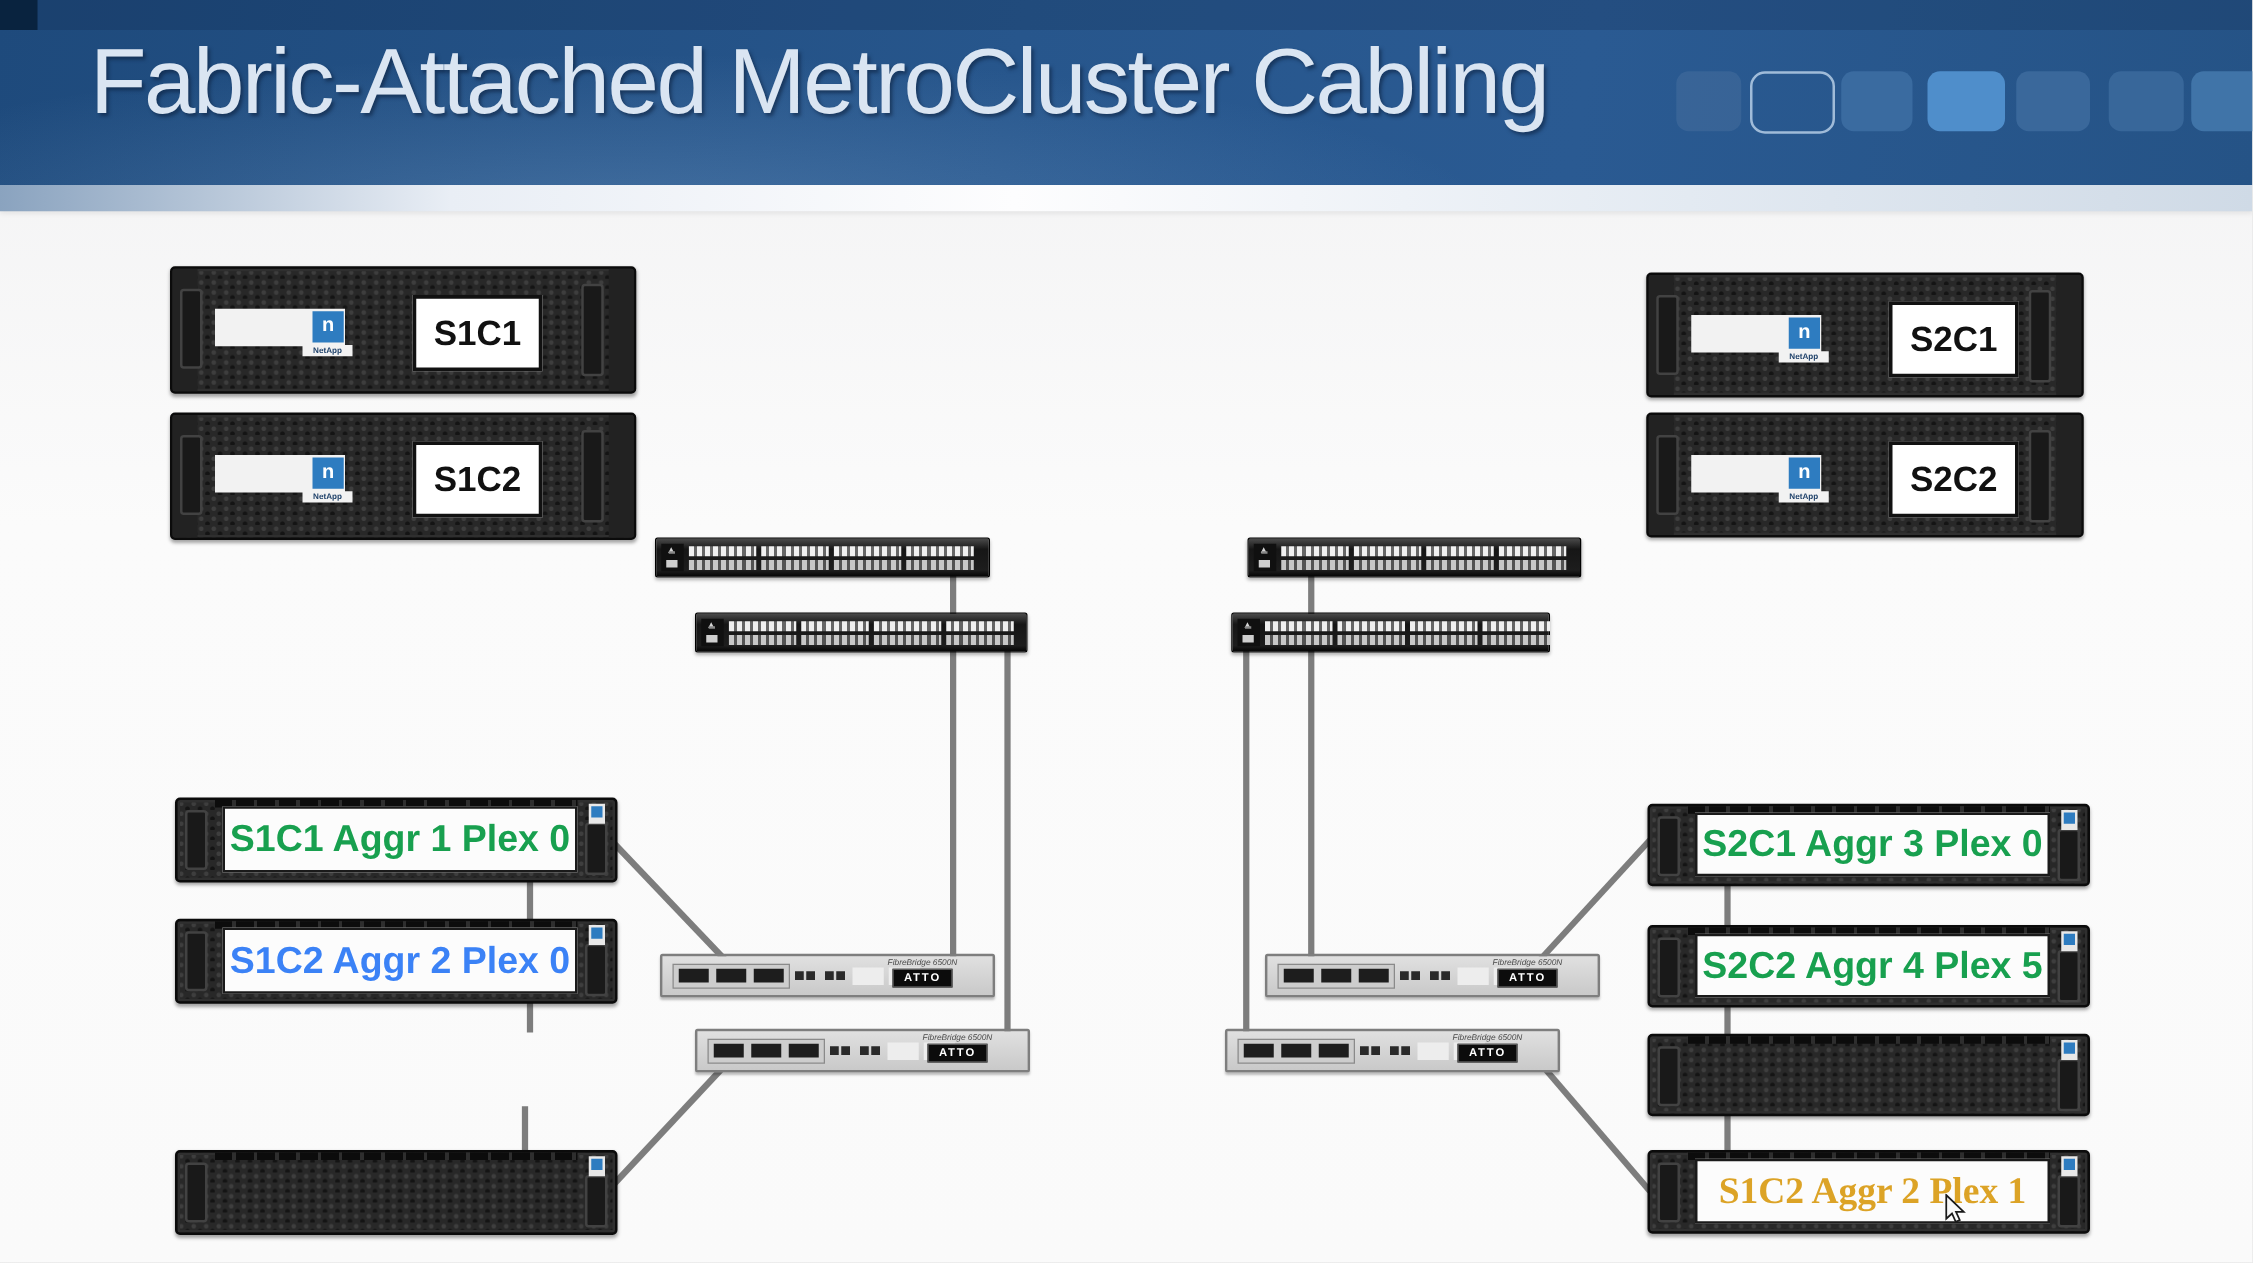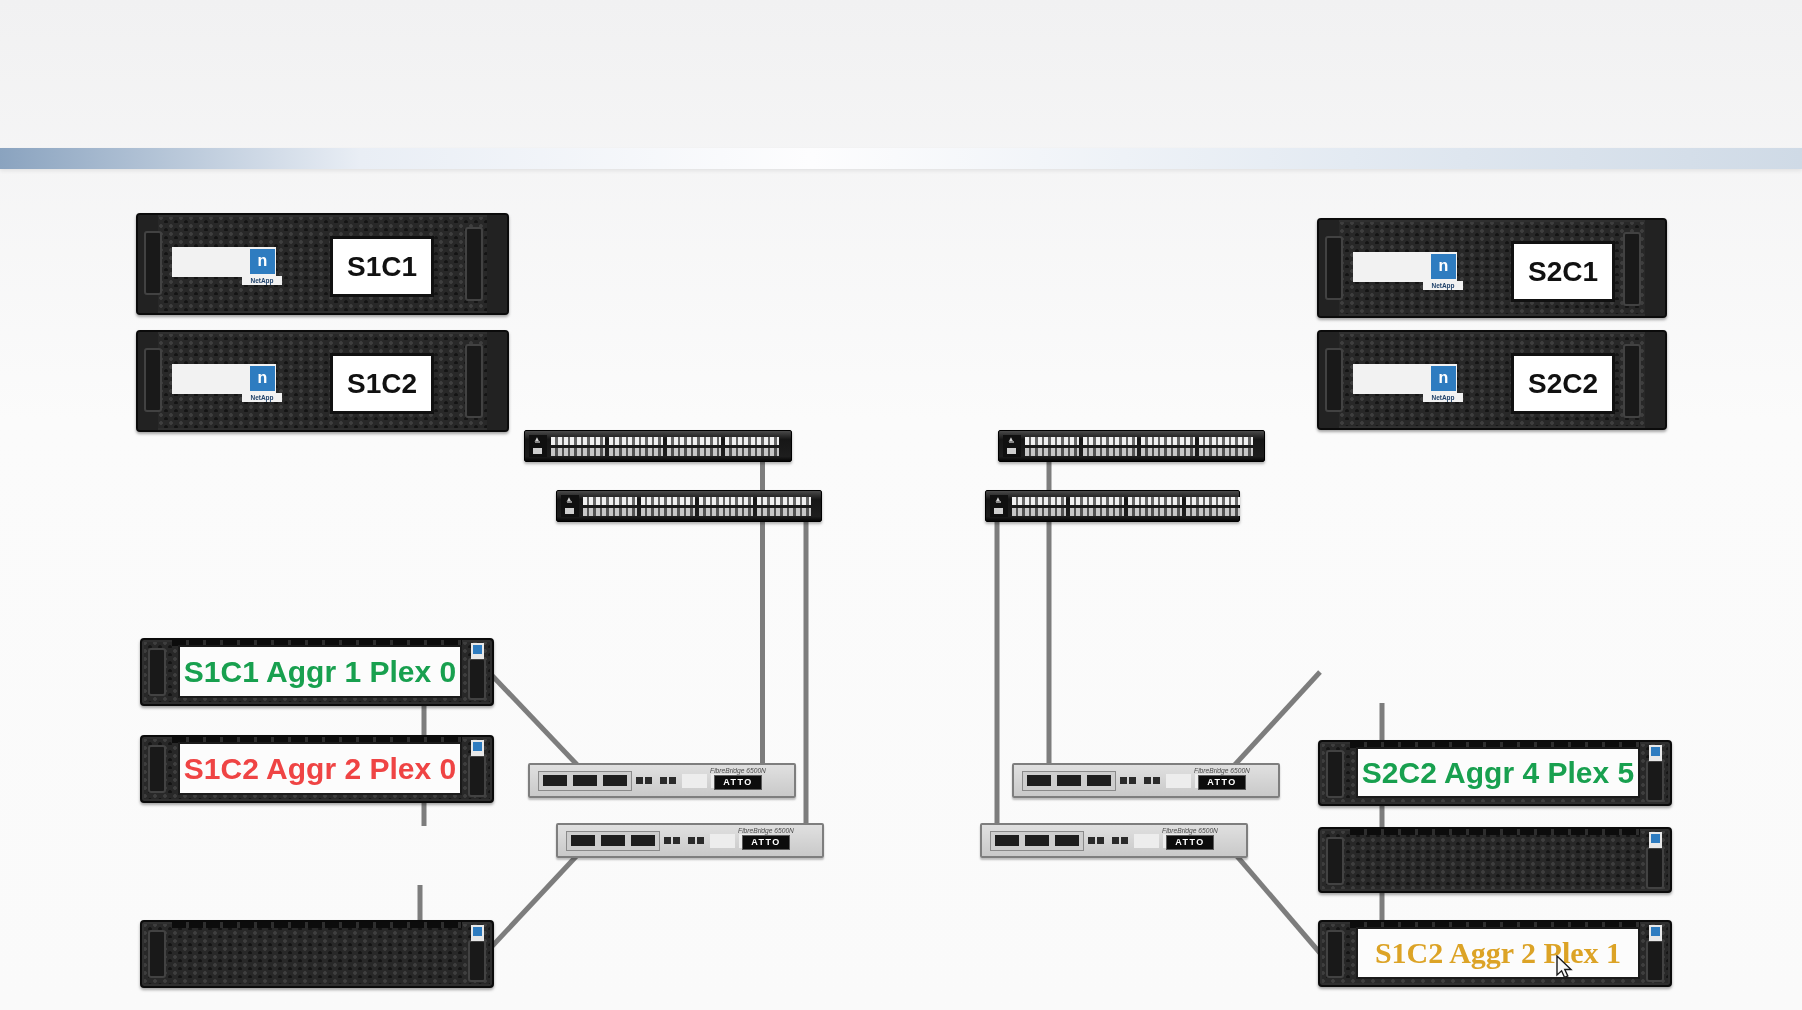--- a/index.html
+++ b/index.html
@@ -102,20 +102,34 @@
     color:#fff;font-size:9px;font-weight:bold;letter-spacing:1.5px;line-height:13px;text-align:center;}
 
   
   .cursor{position:absolute;left:1556px;top:955px;z-index:5;}
 </style>
 </head>
 <body>
 
 <div id="canvas">
 
+  <div class="header">
+    <div class="header-topstrip"></div>
+    <div class="header-corner"></div>
+    <div class="slide-title">Fabric-Attached MetroCluster Cabling</div>
+    <div class="squares">
+      <span class="sq sq1"></span>
+      <span class="sq sq2"></span>
+      <span class="sq sq3"></span>
+      <span class="sq sq4"></span>
+      <span class="sq sq5"></span>
+      <span class="sq sq6"></span>
+      <span class="sq sq7"></span>
+    </div>
+  </div>
   <div class="header-band"></div>
 
   <svg class="lines" width="1802" height="1010">
 
     <line x1="762.5" y1="459" x2="762.5" y2="492"></line>
     <line x1="762.5" y1="518" x2="762.5" y2="770"></line>
     <line x1="806" y1="518" x2="806" y2="830"></line>
     <line x1="424" y1="700" x2="424" y2="737"></line>
     <line x1="424" y1="797" x2="424" y2="826"></line>
     <line x1="420" y1="885" x2="420" y2="923"></line>
@@ -254,30 +268,39 @@
     <div class="s-tag">
         <span style="color: rgb(24, 160, 79); text-align: right;">S1C1 Aggr 1 Plex 0</span>
       </div>
   </div>
   <div class="chassis" style="left:140px;top:735px;width:350px;height:64px">
     <div class="s-vent"></div>
     <div class="handle" style="left:6px;top:8px;height:44px"></div>
     <div class="handle" style="right:6px;top:18px;height:38px"></div>
     <div class="s-mini"></div>
     <div class="s-tag">
-        <span style="color: #ef4444;">S1C2 Aggr 2 Plex 0</span>
+        <span style="color: #3b82f6;">S1C2 Aggr 2 Plex 0</span>
       </div>
   </div>
   <div class="chassis" style="left:140px;top:920px;width:350px;height:64px">
     <div class="s-vent"></div>
     <div class="handle" style="left:6px;top:8px;height:44px"></div>
     <div class="handle" style="right:6px;top:18px;height:38px"></div>
     <div class="s-mini"></div>
   </div>
 
+  <div class="chassis" style="left:1318px;top:643px;width:350px;height:62px">
+    <div class="s-vent"></div>
+    <div class="handle" style="left:6px;top:8px;height:44px"></div>
+    <div class="handle" style="right:6px;top:18px;height:38px"></div>
+    <div class="s-mini"></div>
+    <div class="s-tag">
+        <span style="color: rgb(24, 160, 79);">S2C1 Aggr 3 Plex 0</span>
+      </div>
+  </div>
   <div class="chassis" style="left:1318px;top:740px;width:350px;height:62px">
     <div class="s-vent"></div>
     <div class="handle" style="left:6px;top:8px;height:44px"></div>
     <div class="handle" style="right:6px;top:18px;height:38px"></div>
     <div class="s-mini"></div>
     <div class="s-tag">
         <span style="color: rgb(24, 160, 79);">S2C2 Aggr 4 Plex 5</span>
       </div>
   </div>
   <div class="chassis" style="left:1318px;top:827px;width:350px;height:62px">

